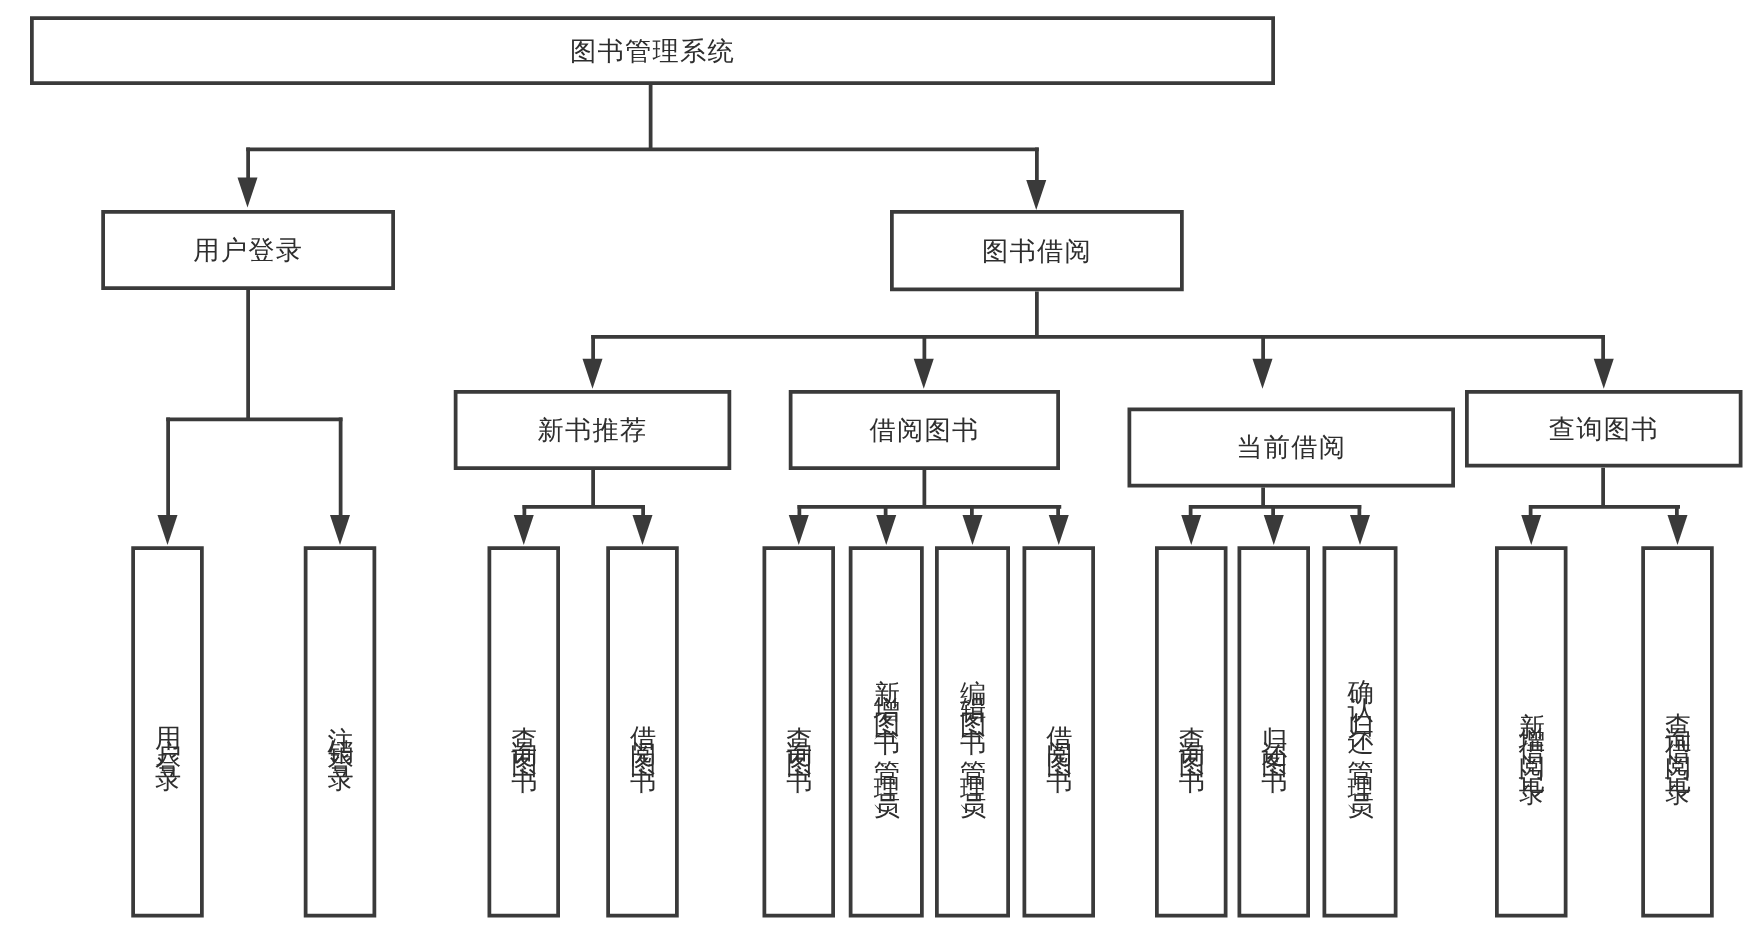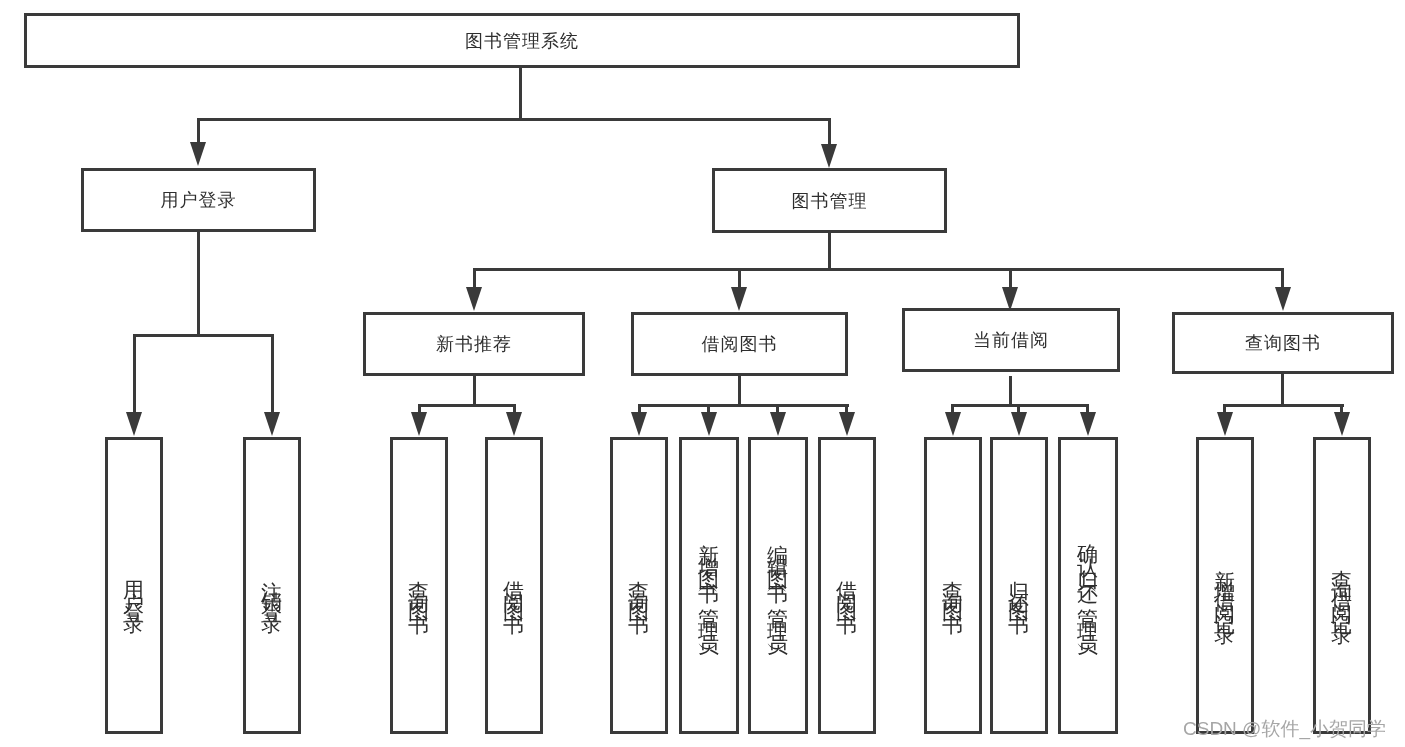--- a/index.html
+++ b/index.html
@@ -18,21 +18,21 @@
     overflow:hidden;
   }
   .box{
     position:absolute;
     background:var(--box-bg);
     border:3px solid var(--line);
     display:flex;align-items:center;justify-content:center;
     z-index:2;
   }
   .lbl{
-    font-size:18px;
+    font-size:21px;
     color:var(--text);
     letter-spacing:1px;
     white-space:nowrap;
   }
   .vbox{
     top:437px;width:58px;height:297px;
   }
   .vlbl{
     writing-mode:vertical-rl;
     text-orientation:mixed;
@@ -131,32 +131,32 @@
 
   <div class="box" style="left:24px;top:13px;width:996px;height:55px">
     <span class="lbl">图书管理系统</span>
   </div>
 
   <div class="box" style="left:81px;top:168px;width:235px;height:64px">
     <span class="lbl">用户登录</span>
   </div>
 
   <div class="box" style="left:712px;top:168px;width:235px;height:65px">
-    <span class="lbl">图书管理</span>
+    <span class="lbl">图书借阅</span>
   </div>
 
   <div class="box" style="left:363px;top:312px;width:222px;height:64px">
     <span class="lbl">新书推荐</span>
   </div>
 
   <div class="box" style="left:631px;top:312px;width:217px;height:64px">
     <span class="lbl">借阅图书</span>
   </div>
 
-  <div class="box" style="left:902px;top:308px;width:218px;height:64px">
+  <div class="box" style="left:902px;top:326px;width:262px;height:64px">
     <span class="lbl">当前借阅</span>
   </div>
 
   <div class="box" style="left:1172px;top:312px;width:222px;height:62px">
     <span class="lbl">查询图书</span>
   </div>
 
   <div class="box vbox" style="left:105px">
     <span class="vlbl">用户登录</span>
   </div>
@@ -194,14 +194,13 @@
     <span class="vlbl">确认归还（管理员）</span>
   </div>
 
   <div class="box vbox" style="left:1196px">
     <span class="vlbl">新增借阅记录</span>
   </div>
   <div class="box vbox" style="left:1313px">
     <span class="vlbl">查询借阅记录</span>
   </div>
 
-  <div class="watermark">CSDN @软件_小贺同学</div>
 </div>
 
 </body></html>

